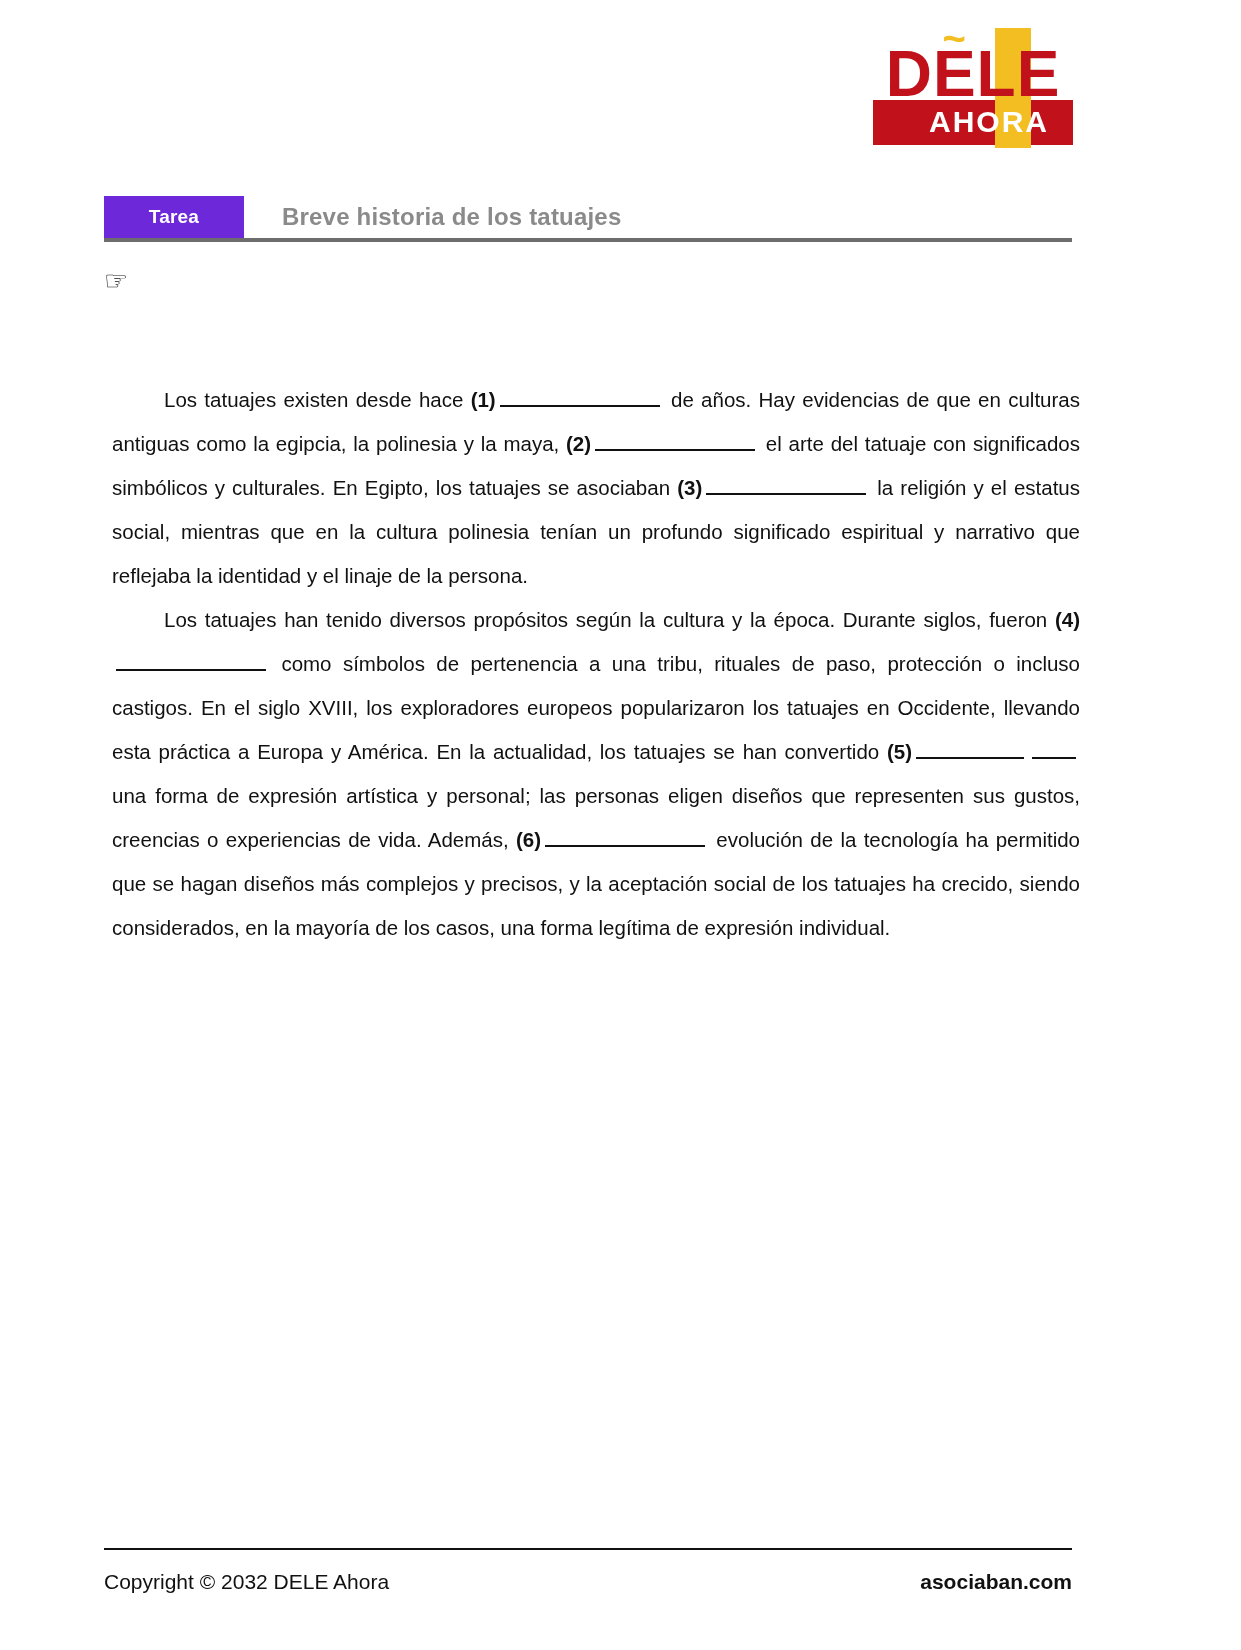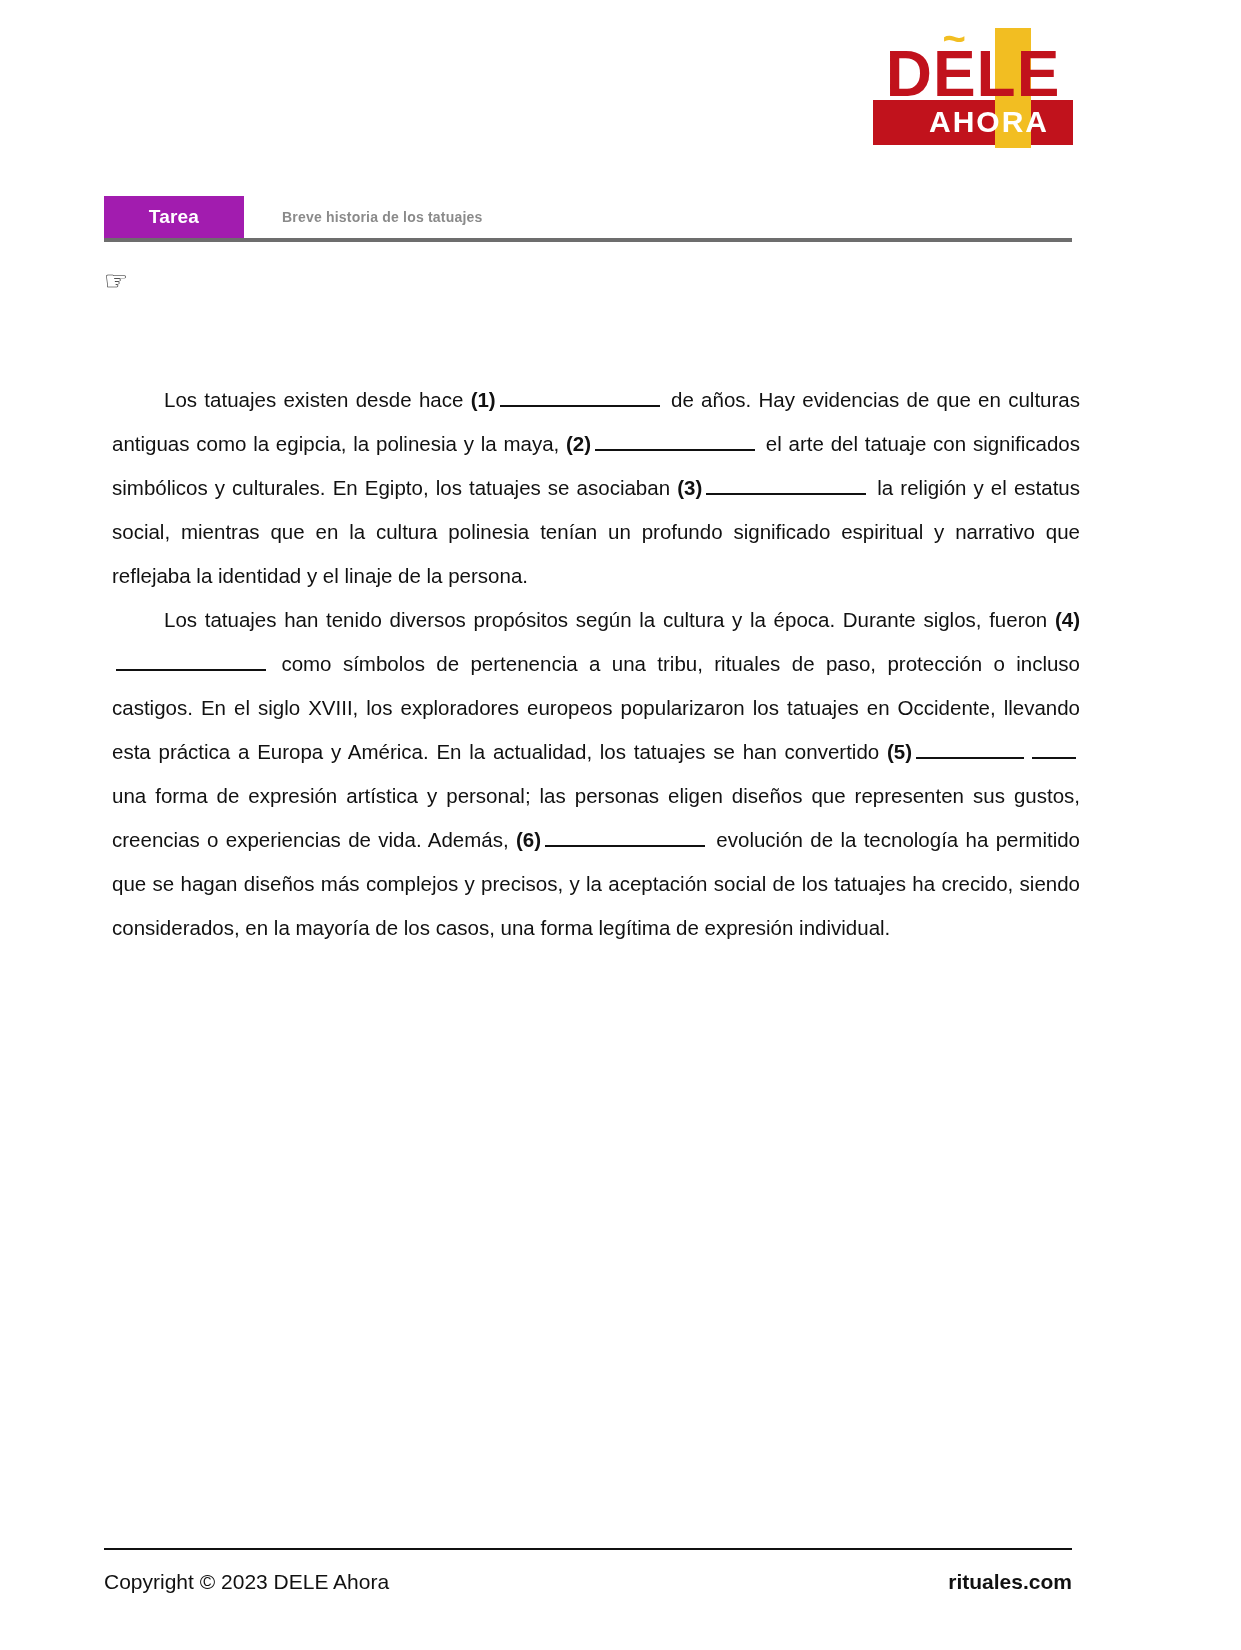--- a/index.html
+++ b/index.html
@@ -95,37 +95,37 @@
     top: 196px;
     width: 968px;
     height: 42px;
   }
   .task-chip {
     position: absolute;
     left: 0;
     top: 0;
     width: 140px;
     height: 42px;
-    background: #a21caf;
+    background: #6d28d9;
     color: #ffffff;
     font-size: 19px;
     font-weight: bold;
     display: flex;
     align-items: center;
     justify-content: center;
     letter-spacing: 0.2px;
   }
   .task-title {
     position: absolute;
     left: 178px;
     top: 0;
     height: 42px;
     display: flex;
     align-items: center;
-    font-size: 14px;
+    font-size: 24px;
     font-weight: bold;
     color: #8A8A8A;
     letter-spacing: 0.2px;
   }
   .task-rule {
     position: absolute;
     left: 104px;
     top: 238px;
     width: 968px;
     height: 4px;
@@ -240,17 +240,17 @@
   </div>
 
   <div class="body-text">
     <p><span>Los tatuajes existen desde hace </span><span class="gapnum">(1)</span><span class="blank w-long"></span><span> de años. Hay evidencias de que en culturas antiguas como la egipcia, la polinesia y la maya, </span><span class="gapnum">(2)</span><span class="blank w-long"></span><span> el arte del tatuaje con significados simbólicos y culturales. En Egipto, los tatuajes se asociaban </span><span class="gapnum">(3)</span><span class="blank w-long"></span><span> la religión y el estatus social, mientras que en la cultura polinesia tenían un profundo significado espiritual y narrativo que reflejaba la identidad y el linaje de la persona.</span></p>
 
     <p class="second"><span>Los tatuajes han tenido diversos propósitos según la cultura y la época. Durante siglos, fueron </span><span class="gapnum">(4)</span><span class="blank w-med"></span><span> como símbolos de pertenencia a una tribu, rituales de paso, protección o incluso castigos. En el siglo XVIII, los exploradores europeos popularizaron los tatuajes en Occidente, llevando esta práctica a Europa y América. En la actualidad, los tatuajes se han convertido </span><span class="gapnum">(5)</span><span class="blank w-split-a"></span><span class="blank w-split-b"></span><span> una forma de expresión artística y personal; las personas eligen diseños que representen sus gustos, creencias o experiencias de vida. Además, </span><span class="gapnum">(6)</span><span class="blank w-long"></span><span> evolución de la tecnología ha permitido que se hagan diseños más complejos y precisos, y la aceptación social de los tatuajes ha crecido, siendo considerados, en la mayoría de los casos, una forma legítima de expresión individual.</span></p>
   </div>
 
   <div class="footer-rule"></div>
   <div class="footer">
-    <span>Copyright © 2023 DELE Ahora</span>
-    <span class="footer-right">rituales.com</span>
+    <span>Copyright © 2032 DELE Ahora</span>
+    <span class="footer-right">asociaban.com</span>
   </div>
 
 </div>
 
 </body></html>

